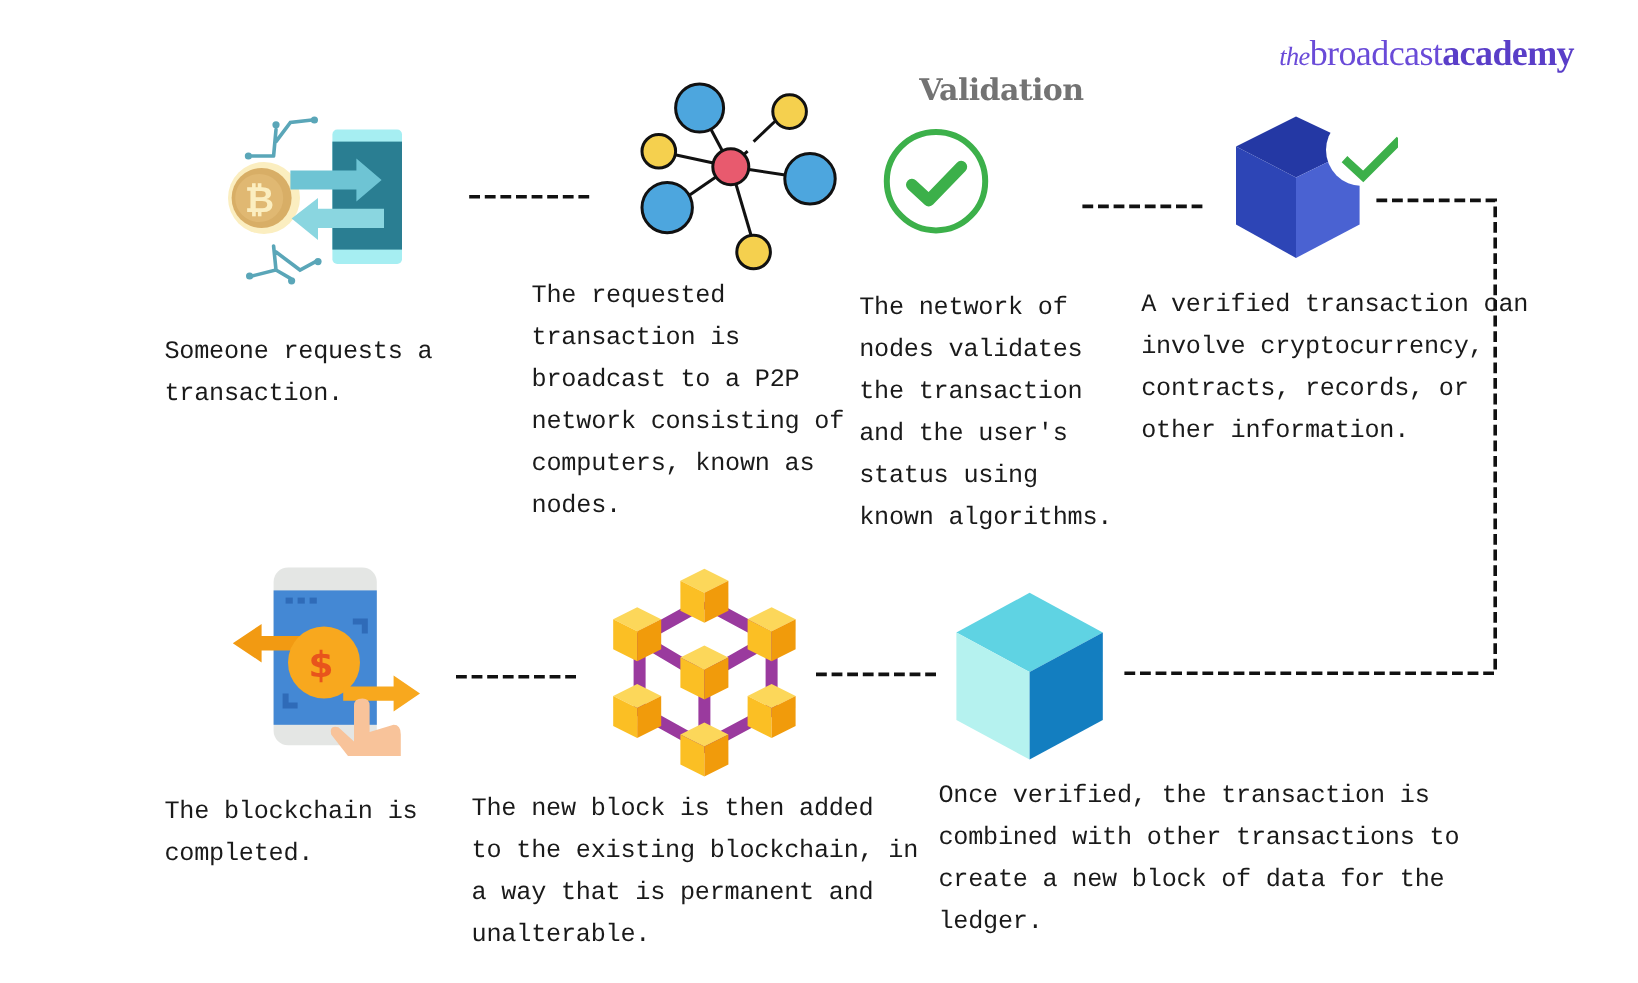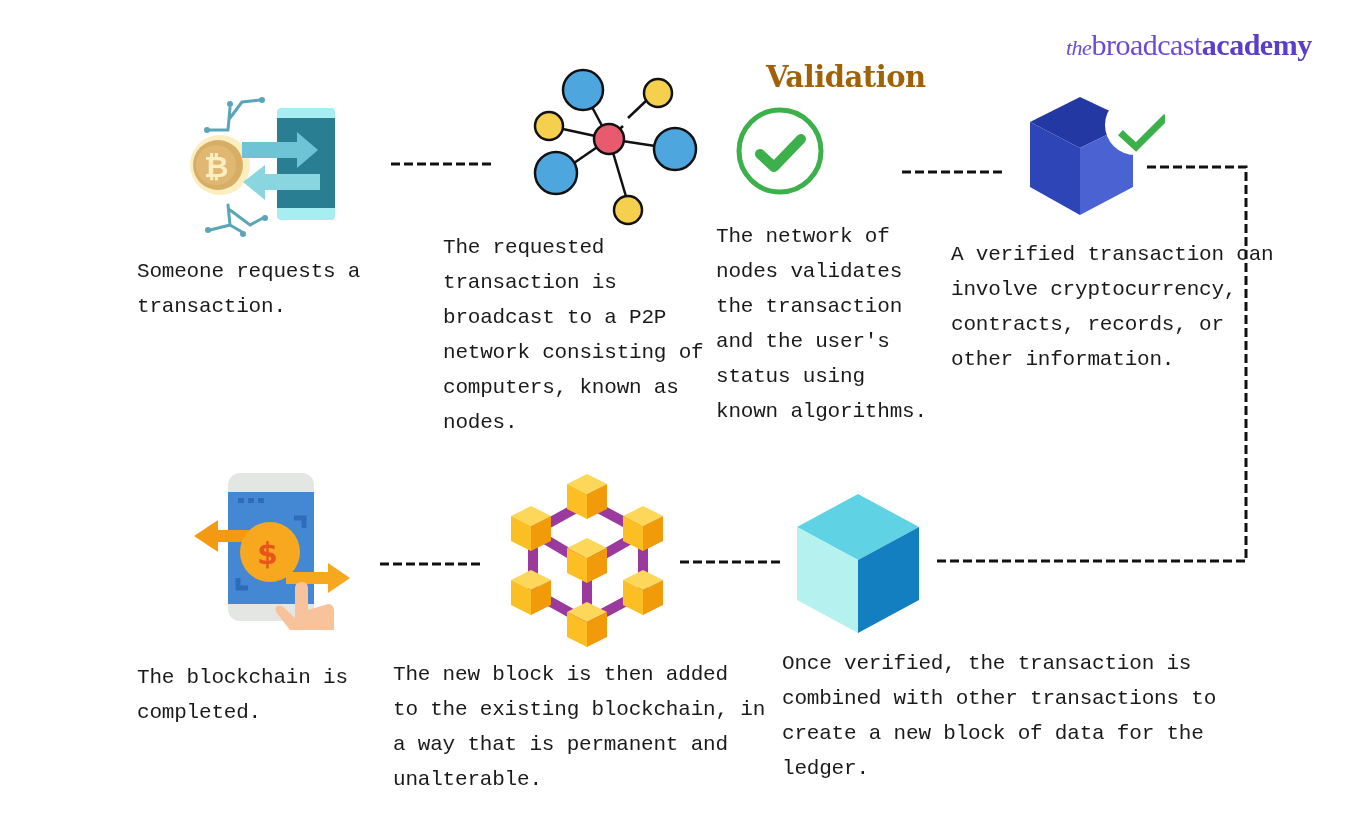--- a/index.html
+++ b/index.html
@@ -2,21 +2,21 @@
 <html><head>
 <meta charset="utf-8">
 <style>
   html, body { margin:0; padding:0; background:#ffffff; }
   body { width:1365px; height:819px; position:relative; overflow:hidden; font-family:"DejaVu Serif", serif; color:#1a1a1a; }
   .abs { position:absolute; }
   .step-text { position:absolute; font-family:Liberation Mono, monospace; font-size:21px; line-height:35px; color:#1a1a1a; white-space:pre-line; letter-spacing:-0.2px; }
   .logo { position:absolute; left:1066px; top:28px; font-family:"Liberation Serif", serif; font-size:30px; color:#6a4bd8; letter-spacing:-0.5px; }
   .logo .the { font-style:italic; font-size:22px; }
   .logo .acad { font-weight:bold; color:#5a3ec8;margin-top:20px; }
-  .validation { position:absolute; left:766px; top:60px; font-family:"DejaVu Serif", serif; font-weight:bold; font-size:29px; color:#a16207; letter-spacing:-0.5px; }
+  .validation { position:absolute; left:766px; top:60px; font-family:"DejaVu Serif", serif; font-weight:bold; font-size:25px; color:#737373; letter-spacing:-0.5px; }
   svg.conn { position:absolute; left:0; top:0; }
 </style>
 </head>
 <body>
 
 <div class="logo">
   <span class="the">the</span><span>broadcast</span><span class="acad">academy</span>
 </div>
 
 <svg class="conn" width="1365" height="819">
@@ -144,29 +144,29 @@
     <rect x="68" y="28" width="6" height="5" fill="#2f6bb8"></rect>
   <polyline points="104,48 114,48 114,58" fill="none" stroke="#2f6bb8" stroke-width="5"></polyline>
   <polyline points="48,108 48,118 58,118" fill="none" stroke="#2f6bb8" stroke-width="5"></polyline>
   <polygon points="88,60 28,60 28,50 4,66 28,82 28,72 88,72" fill="#f29a12"></polygon>
   <circle cx="80" cy="82" r="30" fill="#f8a81e"></circle>
   <text x="67" y="94" font-family="DejaVu Sans, sans-serif" font-weight="bold" font-size="30" fill="#e8541c">$</text>
   <polygon points="96,102 138,102 138,93 160,108 138,123 138,114 96,114" fill="#f8a81e"></polygon>
   <path d="M105 118 Q105 112 112 112 Q118 112 118 118 L118 140 L138 134 Q144 134 144 142 L144 160 L100 160 L86 142 Q84 134 92 136 L105 148 Z" fill="#f8c39a"></path>
 </svg>
 
-<div class="step-text" style="left:137px;top:254px">Someone requests a
+<div class="step-text" style="left:137px;top:276px">Someone requests a
 transaction.</div>
 <div class="step-text" style="left:443px;top:230px">The requested
 transaction is
 broadcast to a P2P
 network consisting of
 computers, known as
 nodes.</div>
-<div class="step-text" style="left:716px;top:219px">The network of
+<div class="step-text" style="left:716px;top:240px">The network of
 nodes validates
 the transaction
 and the user's
 status using
 known algorithms.</div>
 <div class="step-text" style="left:951px;top:237px">A verified transaction can
 involve cryptocurrency,
 contracts, records, or
 other information.</div>
 <div class="step-text" style="left:782px;top:646px">Once verified, the transaction is

